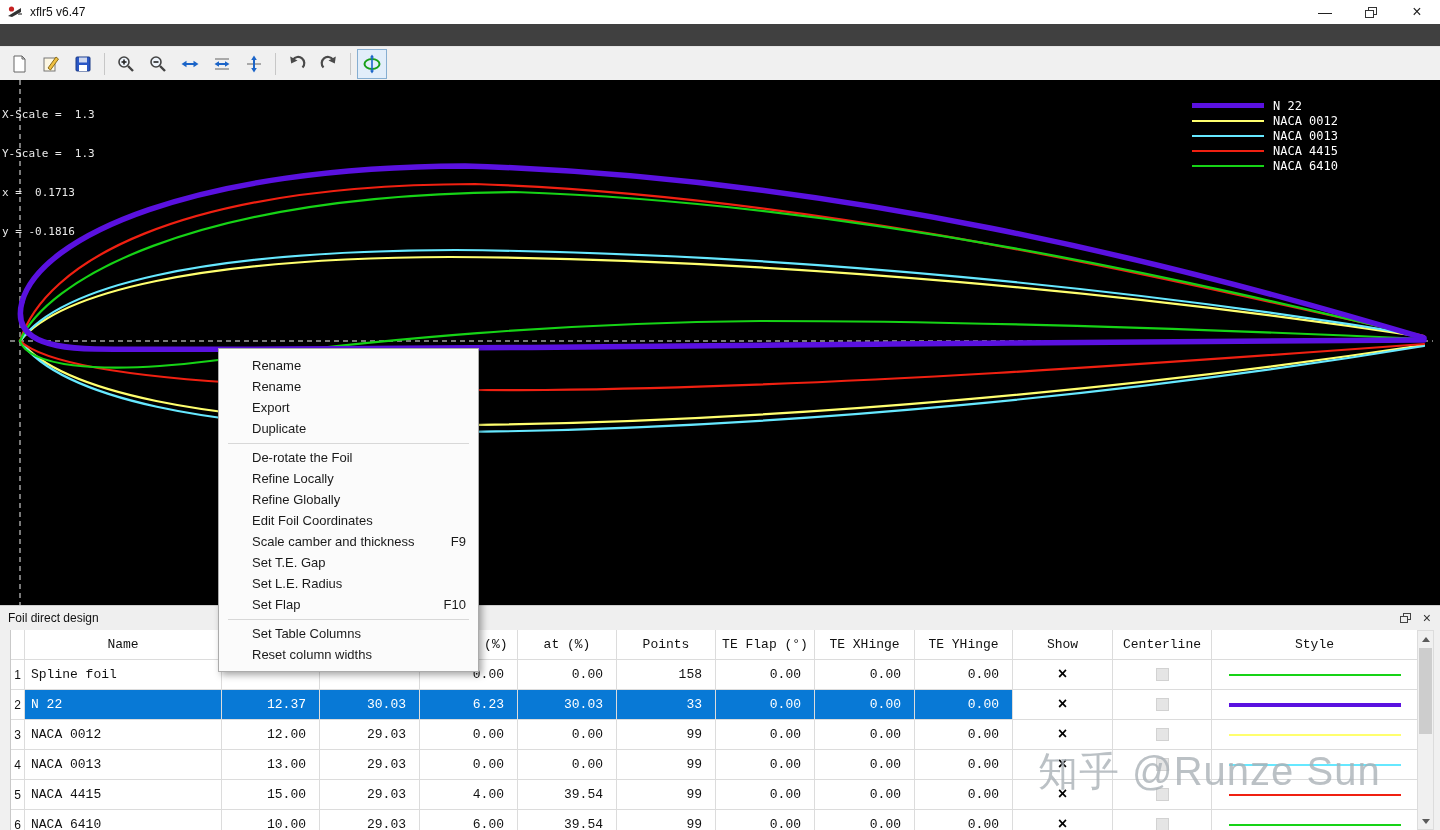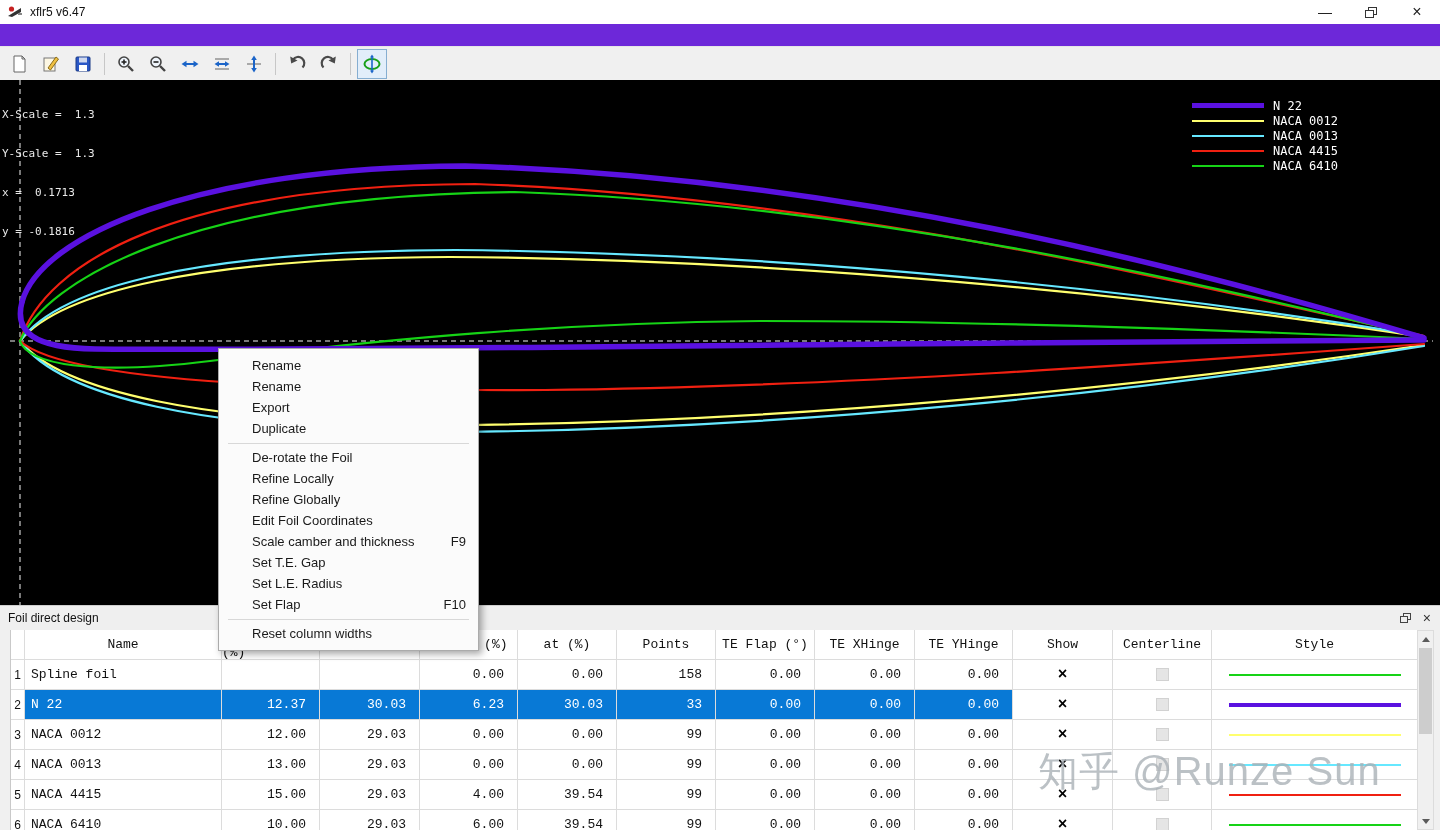--- a/index.html
+++ b/index.html
@@ -1,16 +1,16 @@
 <!DOCTYPE html>
 <html><head>
 <meta charset="utf-8">
 <style>
   html,body{margin:0;padding:0;background:#777;}
-  .window{position:relative;width:1440px;height:830px;background:#6d28d9;overflow:hidden;
+  .window{position:relative;width:1440px;height:830px;background:#404040;overflow:hidden;
           font-family:"Liberation Sans",sans-serif;color:#111;}
 
   
   .titlebar{position:absolute;top:0;left:0;right:0;height:24px;background:#fff;display:flex;align-items:center;}
   .app-icon{width:16px;height:16px;margin-left:7px;flex:0 0 auto;}
   .title-text{font-size:12px;margin-left:7px;}
   .win-controls{margin-left:auto;display:flex;height:100%;}
   .win-btn{width:46px;display:flex;align-items:center;justify-content:center;font-size:14px;color:#222;}
   .restore{position:relative;width:12px;height:11px;}
   .restore::before{content:'';position:absolute;top:0;right:0;width:7px;height:6px;border:1px solid #333;}
@@ -274,20 +274,23 @@
       </div>
       <div class="cm-item">
         <span class="cm-label">Set L.E. Radius</span>
       </div>
       <div class="cm-item">
         <span class="cm-label">Set Flap</span>
         <span class="cm-short">F10</span>
       </div>
       <div class="cm-sep"></div>
       <div class="cm-item">
+        <span class="cm-label">Set Table Columns</span>
+      </div>
+      <div class="cm-item">
         <span class="cm-label">Reset column widths</span>
       </div>
     </div>
 
   <div class="panel-header">
     <span>Foil direct design</span>
     <span class="ph-icons">
       <span class="float-glyph"></span>
       <span class="ph-close">×</span>
     </span>

